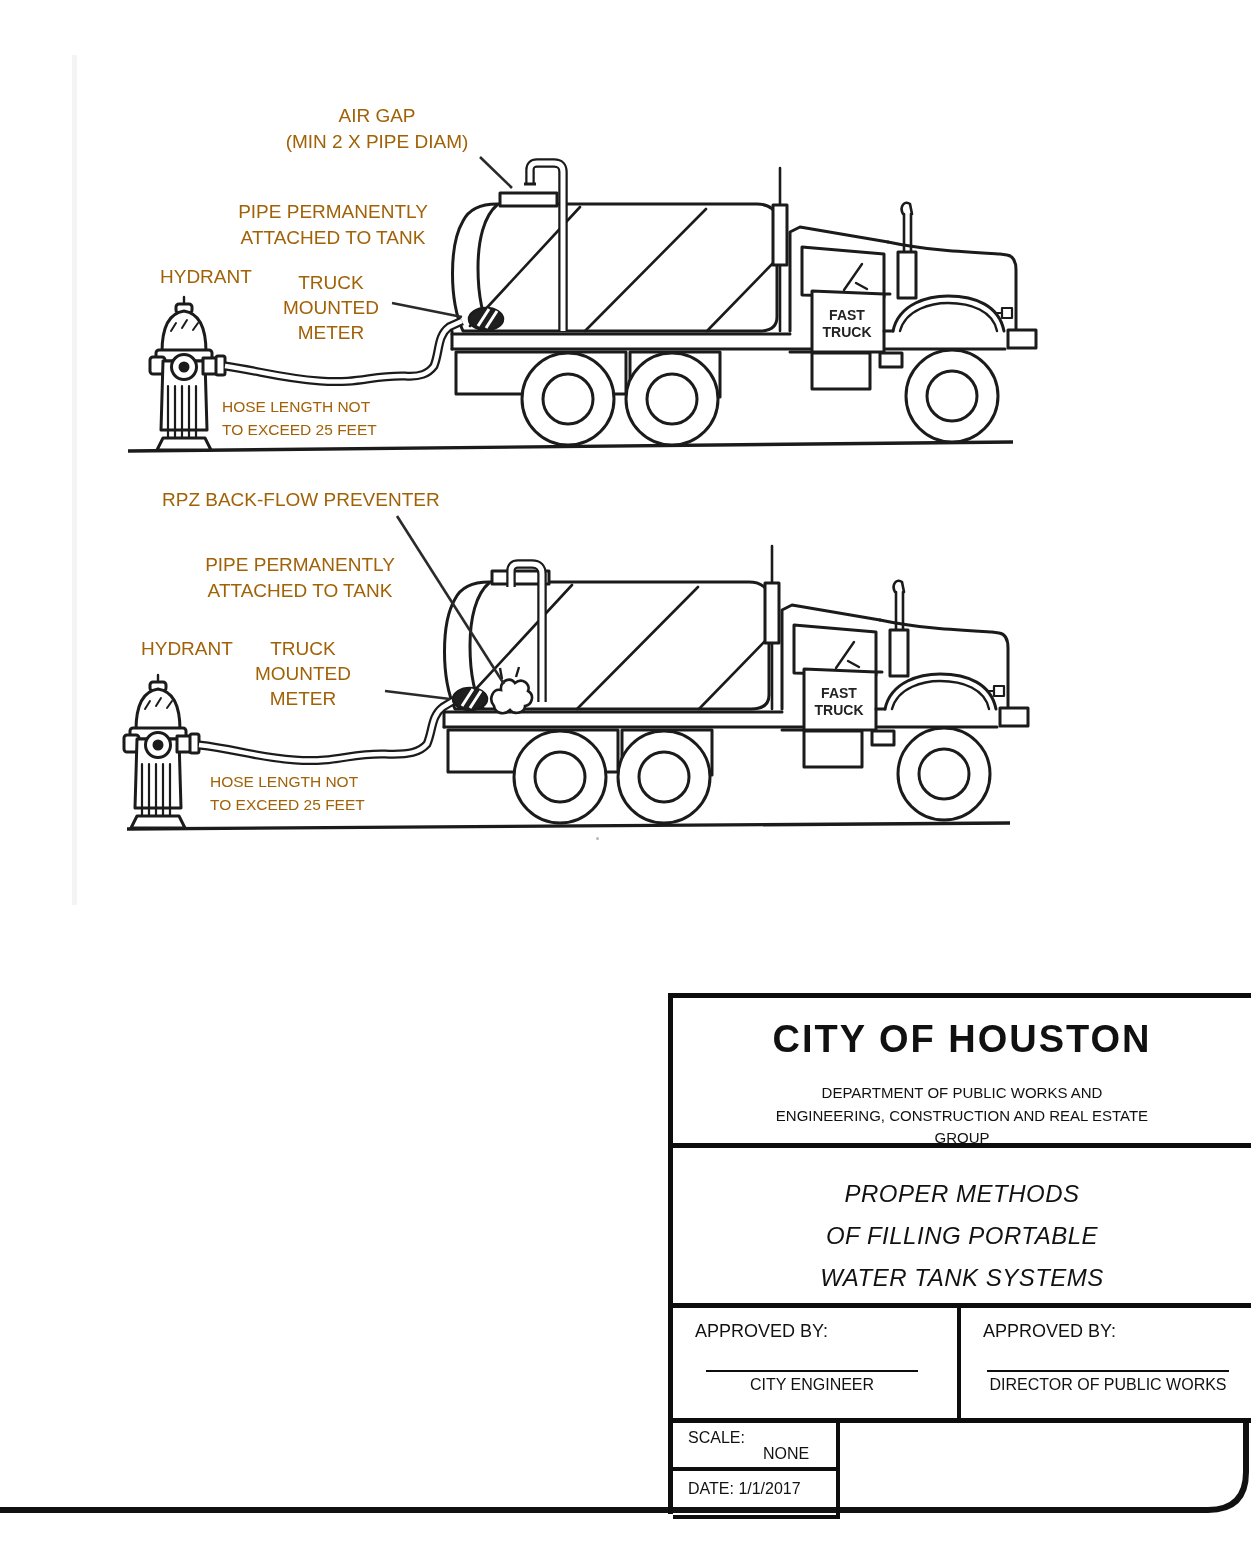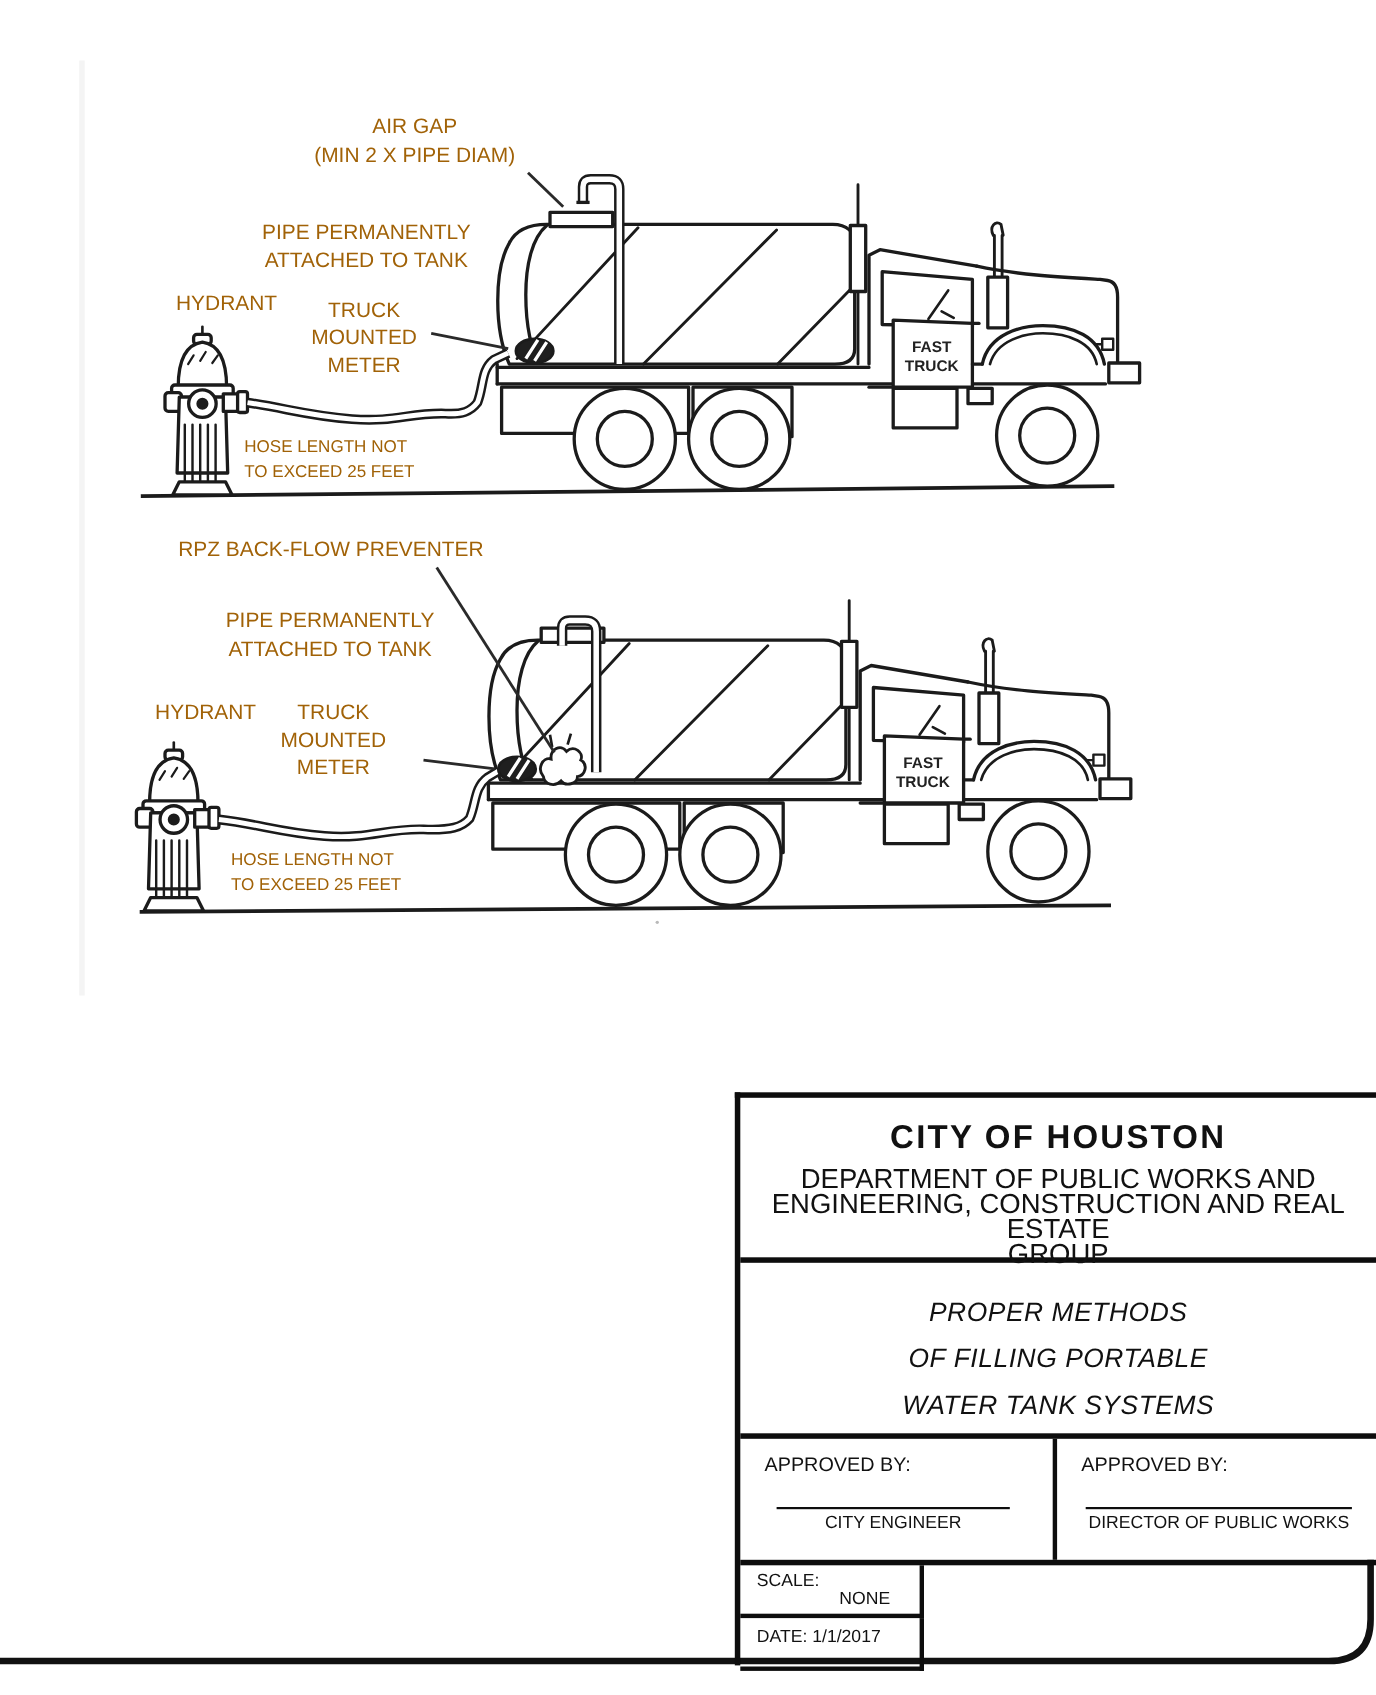--- a/index.html
+++ b/index.html
@@ -15,22 +15,22 @@
   .lbl.small{font-size:15.5px;line-height:23px;}
   .faint-rule{position:absolute;left:72px;top:55px;width:5px;height:850px;background:#f4f4f4;}
   .dot{position:absolute;width:3px;height:3px;background:#b9b9b9;border-radius:50%;}
 
   
   .tblock{
     position:absolute;left:668px;top:993px;width:578px;height:516px;
     border-left:5px solid #0d0d0d;border-top:5px solid #0d0d0d;color:#111;
   }
   .tb-header{height:145px;text-align:center;padding-top:20px;box-sizing:border-box;}
-  .tb-agency{font-size:30px;font-weight:bold;letter-spacing:2px;}
-  .tb-dept{font-size:25px;line-height:22.5px;margin-top:9px;}
+  .tb-agency{font-size:38px;font-weight:bold;letter-spacing:2px;}
+  .tb-dept{font-size:15px;line-height:22.5px;margin-top:21px;}
   .tb-title{
     height:160px;border-top:5px solid #0d0d0d;box-sizing:border-box;
     text-align:center;font-size:24px;line-height:42px;padding-top:25px;letter-spacing:0.5px;font-style:italic;
   }
   .tb-approved{
     height:115px;border-top:5px solid #0d0d0d;box-sizing:border-box;display:flex;
   }
   .tb-appr-cell{position:relative;box-sizing:border-box;padding:13px 0 0 22px;font-size:18px;}
   .tb-appr-cell.left{width:288px;border-right:4px solid #0d0d0d;}
   .tb-appr-cell.right{flex:1;}

